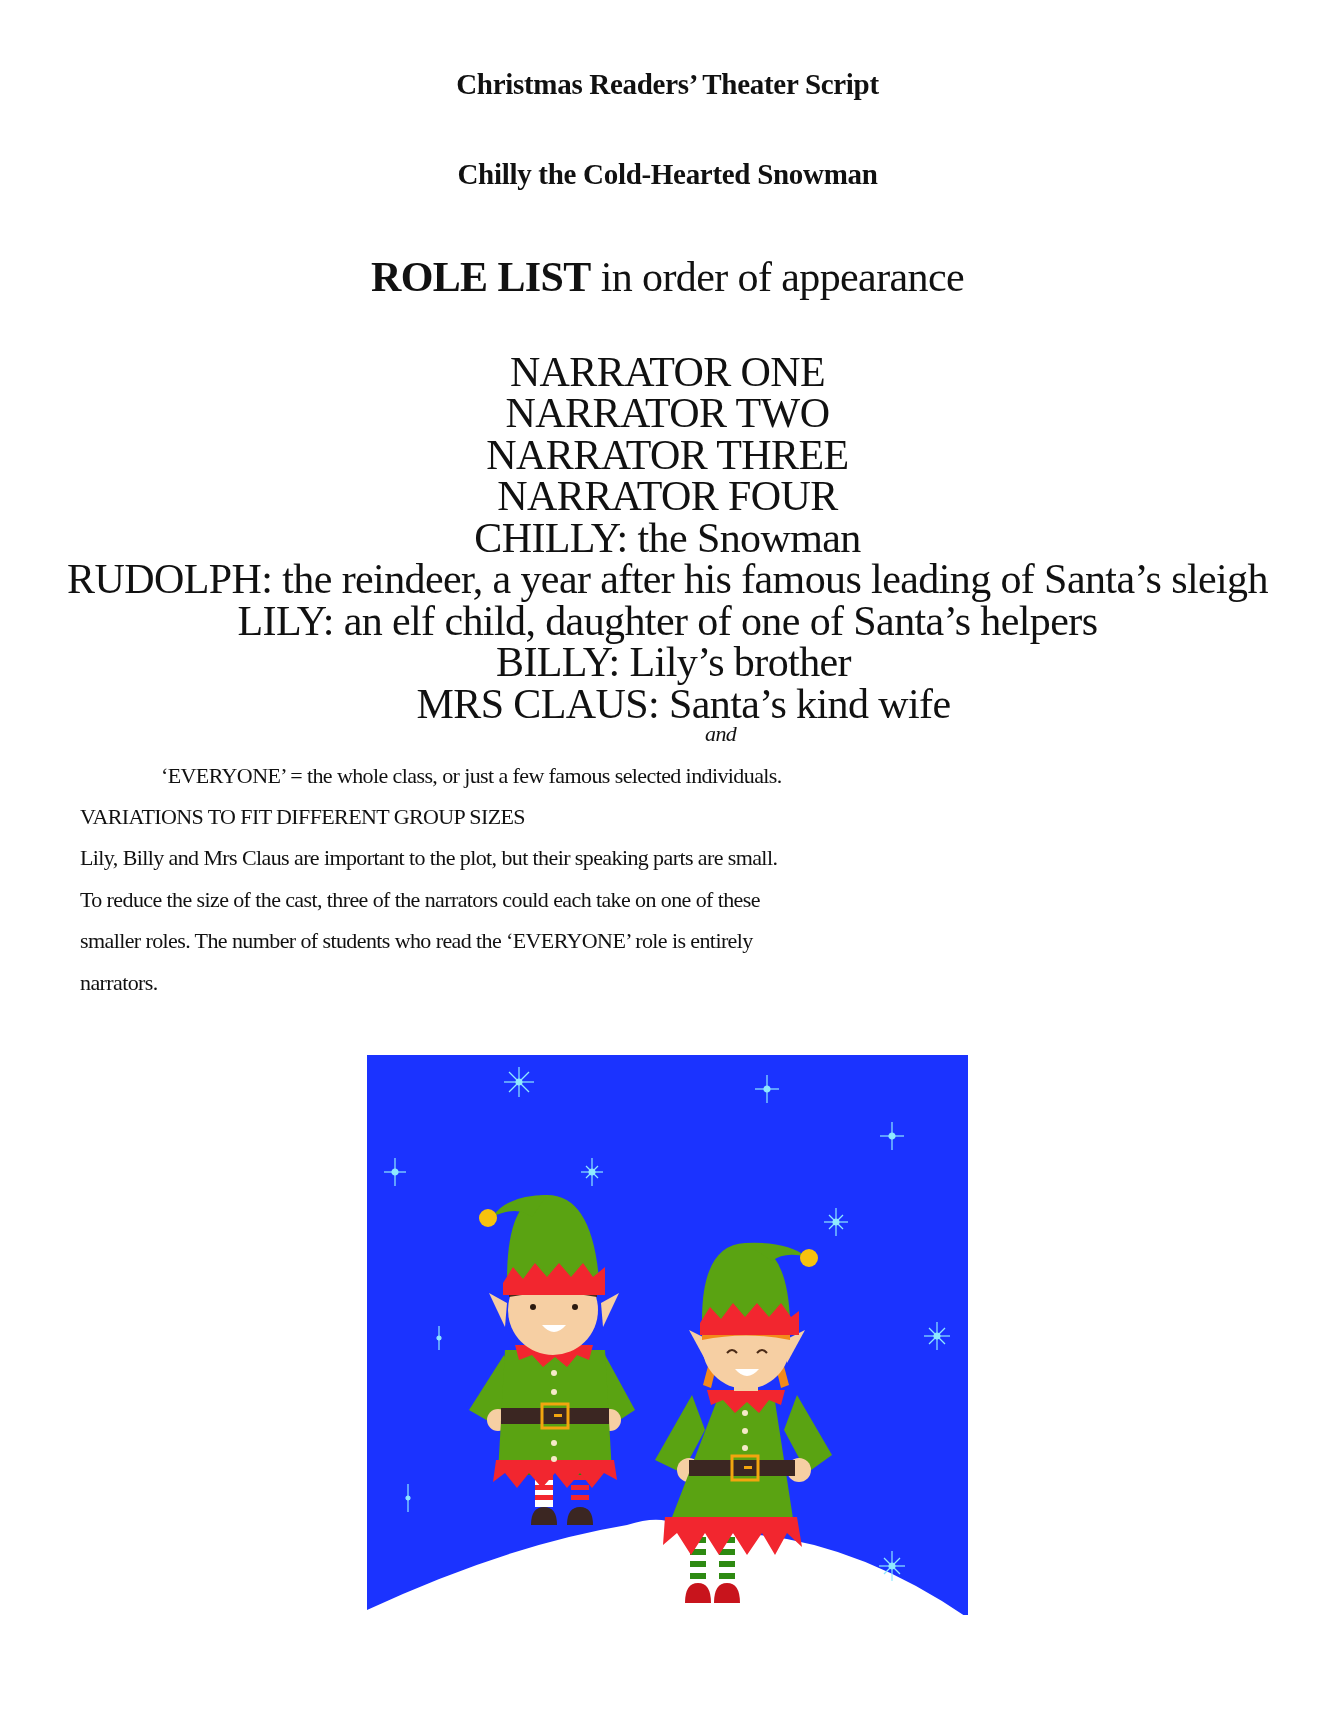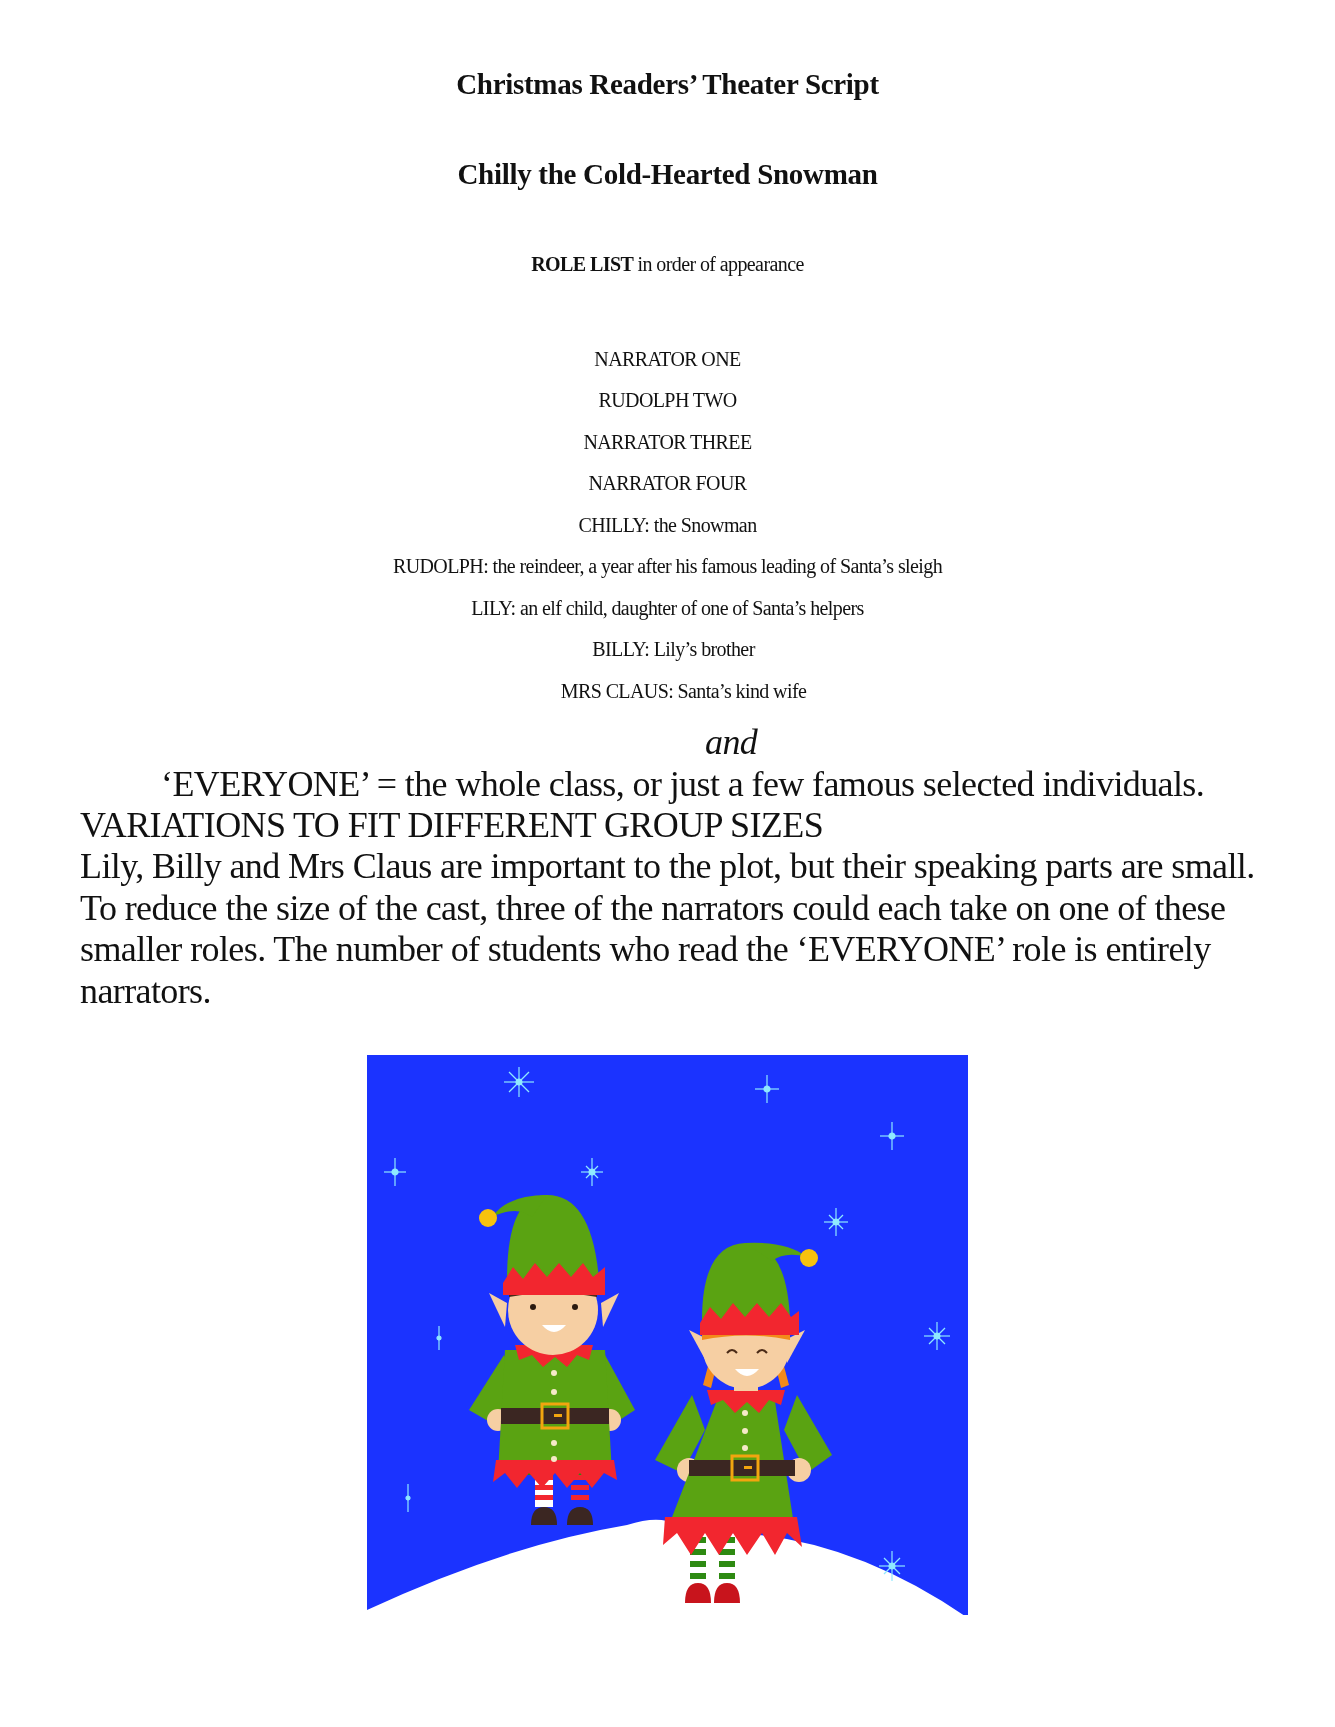--- a/index.html
+++ b/index.html
@@ -1,37 +1,37 @@
 <!DOCTYPE html>
 <html><head>
 <meta charset="utf-8">
 <style>
   html, body { margin:0; padding:0; background:#ffffff; }
   body { width:1335px; height:1727px; position:relative; overflow:hidden;
          font-family:"Liberation Serif","DejaVu Serif",serif; color:#111111; }
   .line { position:absolute; left:0; width:1335px; white-space:nowrap; }
   .center { text-align:center; }
   .title { font-weight:bold; font-size:29px; letter-spacing:-0.3px; }
-  .body { font-size:20px; letter-spacing:-0.6px; }
-  .bl { position:absolute; white-space:nowrap; font-size:36px; letter-spacing:-0.6px; }
+  .body { font-size:42px; letter-spacing:-0.6px; }
+  .bl { position:absolute; white-space:nowrap; font-size:22px; letter-spacing:-0.6px; }
   .illus { position:absolute; left:367px; top:1055px; width:601px; height:600px; }
 </style>
 </head>
 <body>
 
 <div class="line center title" style="top:68px;">Christmas Readers’ Theater Script</div>
 <div class="line center title" style="top:158px;">Chilly the Cold-Hearted Snowman</div>
 
 <div class="line center body" style="top:253px;">
   <span style="font-weight:bold;">ROLE LIST</span><span> in order of appearance</span>
 </div>
 
 <div>
   <div class="line center body" style="top:348px;">NARRATOR ONE</div>
-  <div class="line center body" style="top:389px;">RUDOLPH TWO</div>
+  <div class="line center body" style="top:389px;">NARRATOR TWO</div>
   <div class="line center body" style="top:431px;">NARRATOR THREE</div>
   <div class="line center body" style="top:472px;">NARRATOR FOUR</div>
   <div class="line center body" style="top:514px;">CHILLY: the Snowman</div>
   <div class="line center body" style="top:555px;">RUDOLPH: the reindeer, a year after his famous leading of Santa’s sleigh</div>
   <div class="line center body" style="top:597px;">LILY: an elf child, daughter of one of Santa’s helpers</div>
   <div class="line center body" style="top:638px;padding-left:6px;">BILLY: Lily’s brother</div>
   <div class="line center body" style="top:680px;padding-left:16px;">MRS CLAUS: Santa’s kind wife</div>
 </div>
 
 <div class="bl" style="left:705px; top:721px; font-style:italic;">and</div>

